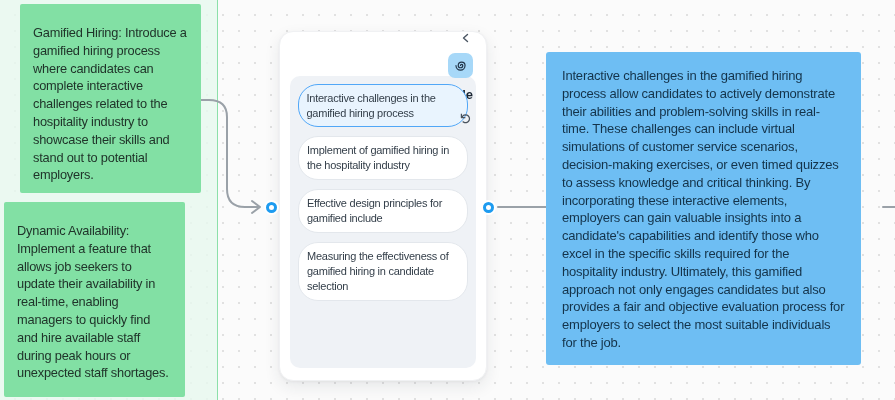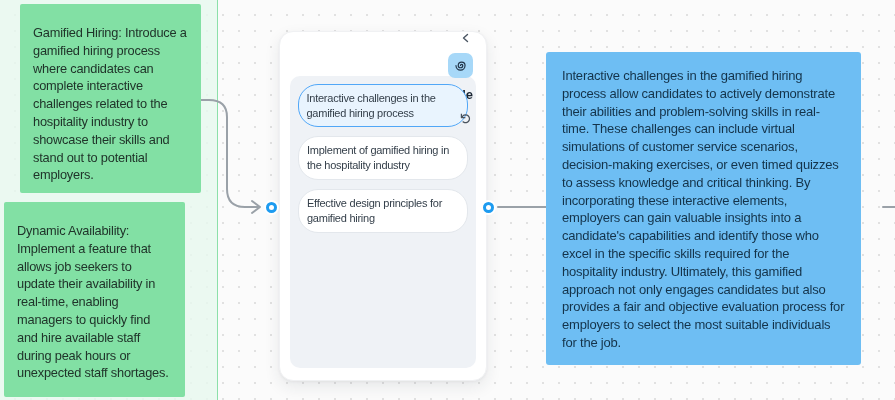--- a/index.html
+++ b/index.html
@@ -122,21 +122,22 @@
             <path d="M12 12a1.6 1.6 0 0 1 3.2 0 3.2 3.2 0 0 1-6.4 0 4.8 4.8 0 0 1 9.6 0 6.4 6.4 0 0 1-12.8 0" fill="none" stroke="#223549" stroke-width="1.7" stroke-linecap="round"></path>
           </svg>
       </span>
       <span class="widget-title">Rabbit hole</span>
       <span class="refresh-btn">↻</span>
     </div>
 
     <div class="topic-panel">
       <div class="topic-item selected">Interactive challenges in the gamified hiring process</div>
       <div class="topic-item">Implement of gamified hiring in the hospitality industry</div>
-      <div class="topic-item">Effective design principles for gamified hiring</div>
+      <div class="topic-item">Effective design principles for gamified include</div>
+      <div class="topic-item">Measuring the effectiveness of gamified hiring in candidate selection</div>
     </div>
   </div>
 
   <span class="port portL"></span>
   <span class="port portR"></span>
 
   <div class="answer-note">
     <span>Interactive challenges in the gamified hiring process allow candidates to actively demonstrate their abilities and problem-solving skills in real-time. These challenges can include virtual simulations of customer service scenarios, decision-making exercises, or even timed quizzes to assess knowledge and critical thinking. By incorporating these interactive elements, employers can gain valuable insights into a candidate's capabilities and identify those who excel in the specific skills required for the hospitality industry. Ultimately, this gamified approach not only engages candidates but also provides a fair and objective evaluation process for employers to select the most suitable individuals for the job.</span>
   </div>
 

